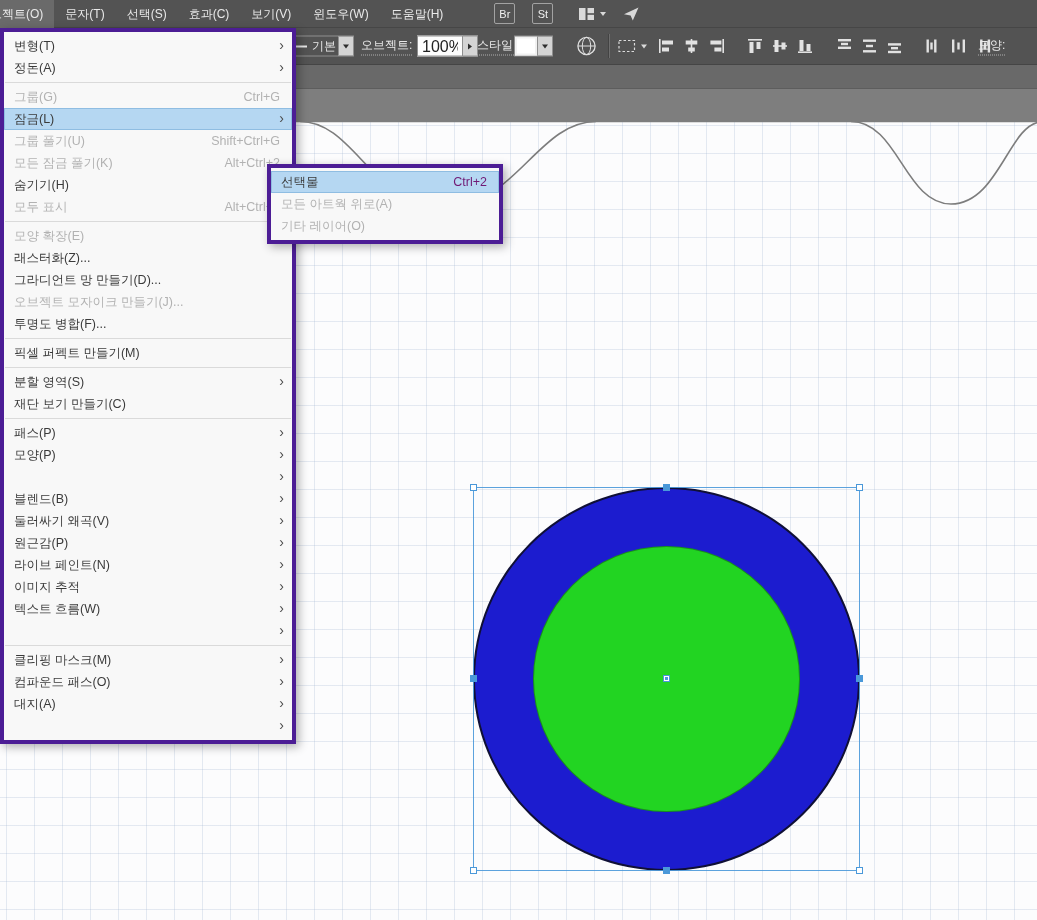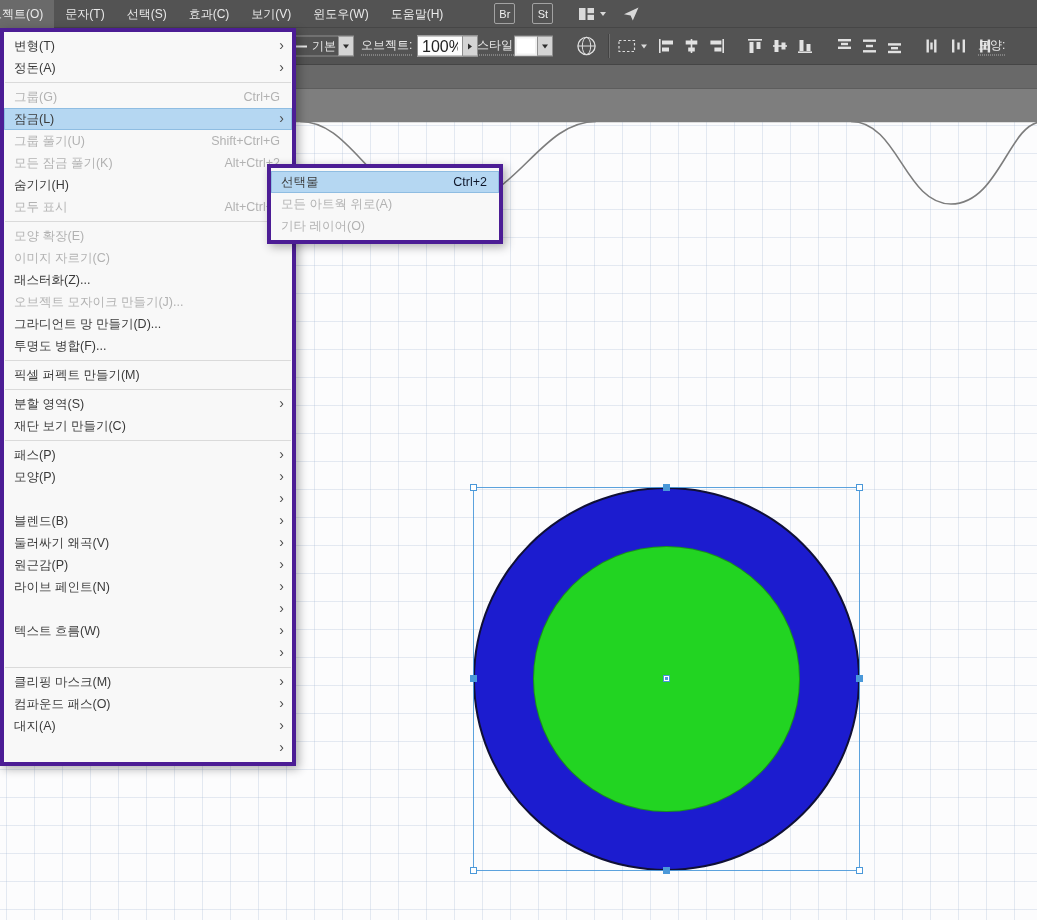--- a/index.html
+++ b/index.html
@@ -91,21 +91,21 @@
   .ctr::after { content:""; position:absolute; left:1px; top:1px; width:3px; height:3px;
     background:var(--selection,#4a98d9); }
 
   
   .menu-panel { position:absolute; left:0; top:28px; width:296px; background:#f8f8f8;
     border:4px solid #4c1d95; box-shadow:3px 3px 9px rgba(0,0,0,0.30); z-index:50;
     padding:3px 0; font-size:12.5px; color:#3a3a3a; }
   .menu-item { height:22px; display:flex; align-items:center; padding:0 10px;
     position:relative; white-space:nowrap; cursor:default; }
   .menu-item .lbl { flex:1; overflow:hidden; }
-  .menu-item .sc { margin-left:12px; margin-right:2px; color:#0f172a; }
+  .menu-item .sc { margin-left:12px; margin-right:2px; color:#701a75; }
   .menu-item .arr { position:absolute; right:8px; top:50%; transform:translateY(-54%);
     font-size:14px; color:#4c4c4c; }
   .menu-item.disabled .lbl, .menu-item.disabled .sc { color:#b2b2b2; }
   .menu-item.highlighted { background:var(--menu-highlight,#b5d7f2);
     box-shadow:inset 0 0 0 1px #8fbde2; }
   .msep { height:1px; background:#dadada; margin:3px 1px; }
   .submenu-panel { left:267px; top:120px; width:236px; z-index:55;margin-top:44px; }
 </style>
 </head>
 <body>
@@ -363,41 +363,36 @@
         <span class="lbl">모두 표시</span>
         <span class="sc">Alt+Ctrl+3</span>
 
       </div>
       <div class="msep"></div>
       <div class="menu-item disabled">
         <span class="lbl">모양 확장(E)</span>
         <span class="sc"></span>
 
       </div>
-      <div class="menu-item disabled">
-        <span class="lbl">이미지 자르기(C)</span>
-        <span class="sc"></span>
-
-      </div>
       <div class="menu-item">
         <span class="lbl">래스터화(Z)...</span>
         <span class="sc"></span>
 
       </div>
+      <div class="menu-item">
+        <span class="lbl">그라디언트 망 만들기(D)...</span>
+        <span class="sc"></span>
+
+      </div>
       <div class="menu-item disabled">
         <span class="lbl">오브젝트 모자이크 만들기(J)...</span>
         <span class="sc"></span>
 
       </div>
       <div class="menu-item">
-        <span class="lbl">그라디언트 망 만들기(D)...</span>
-        <span class="sc"></span>
-
-      </div>
-      <div class="menu-item">
         <span class="lbl">투명도 병합(F)...</span>
         <span class="sc"></span>
 
       </div>
       <div class="msep"></div>
       <div class="menu-item">
         <span class="lbl">픽셀 퍼펙트 만들기(M)</span>
         <span class="sc"></span>
 
       </div>
@@ -441,20 +436,21 @@
         <span class="lbl">원근감(P)</span>
         <span class="sc"></span>
         <span class="arr">›</span>
       </div>
       <div class="menu-item">
         <span class="lbl">라이브 페인트(N)</span>
         <span class="sc"></span>
         <span class="arr">›</span>
       </div>
       <div class="menu-item">
+        <span class="lbl">이미지 추적</span>
         <span class="sc"></span>
         <span class="arr">›</span>
       </div>
       <div class="menu-item">
         <span class="lbl">텍스트 흐름(W)</span>
         <span class="sc"></span>
         <span class="arr">›</span>
       </div>
       <div class="menu-item">
         <span class="sc"></span>

